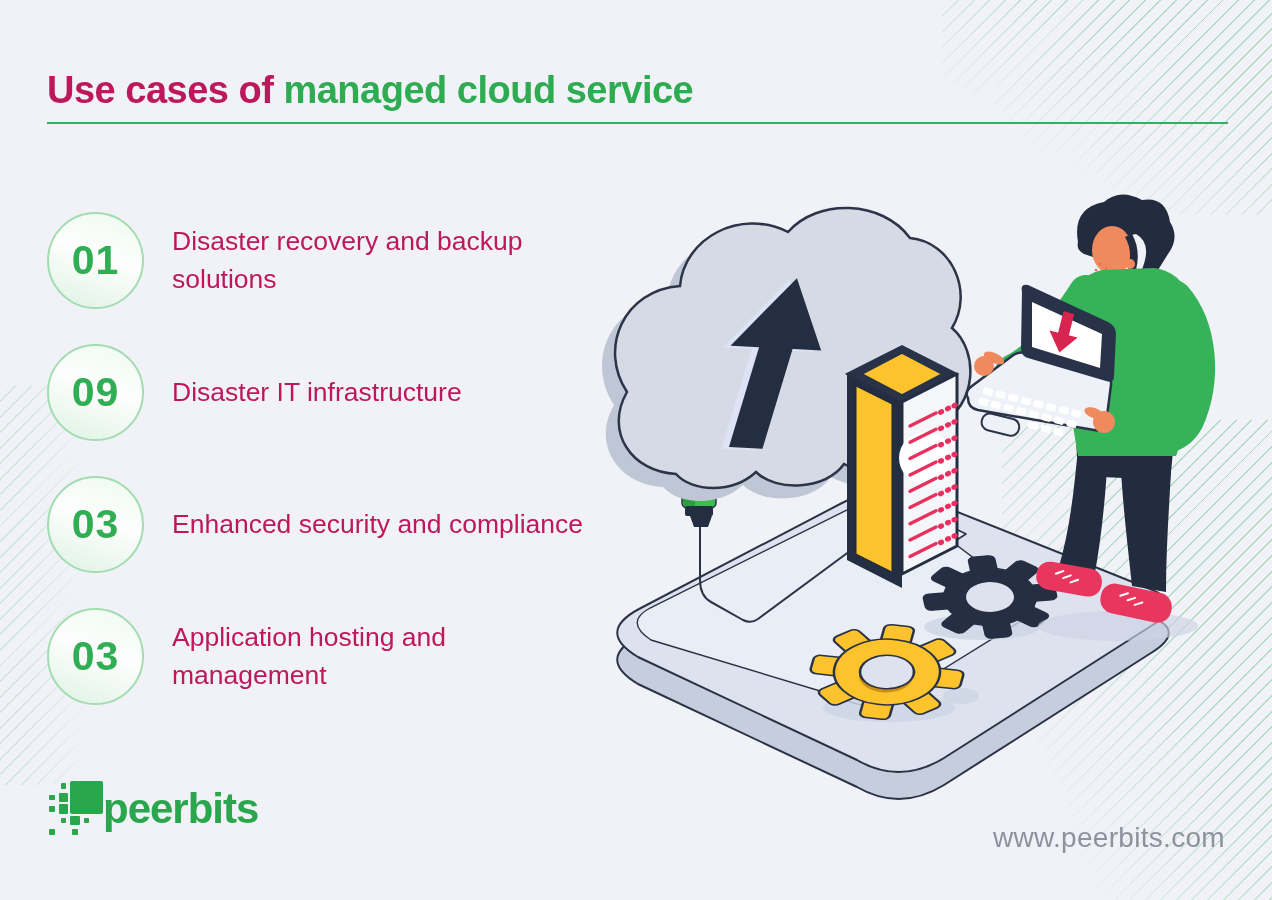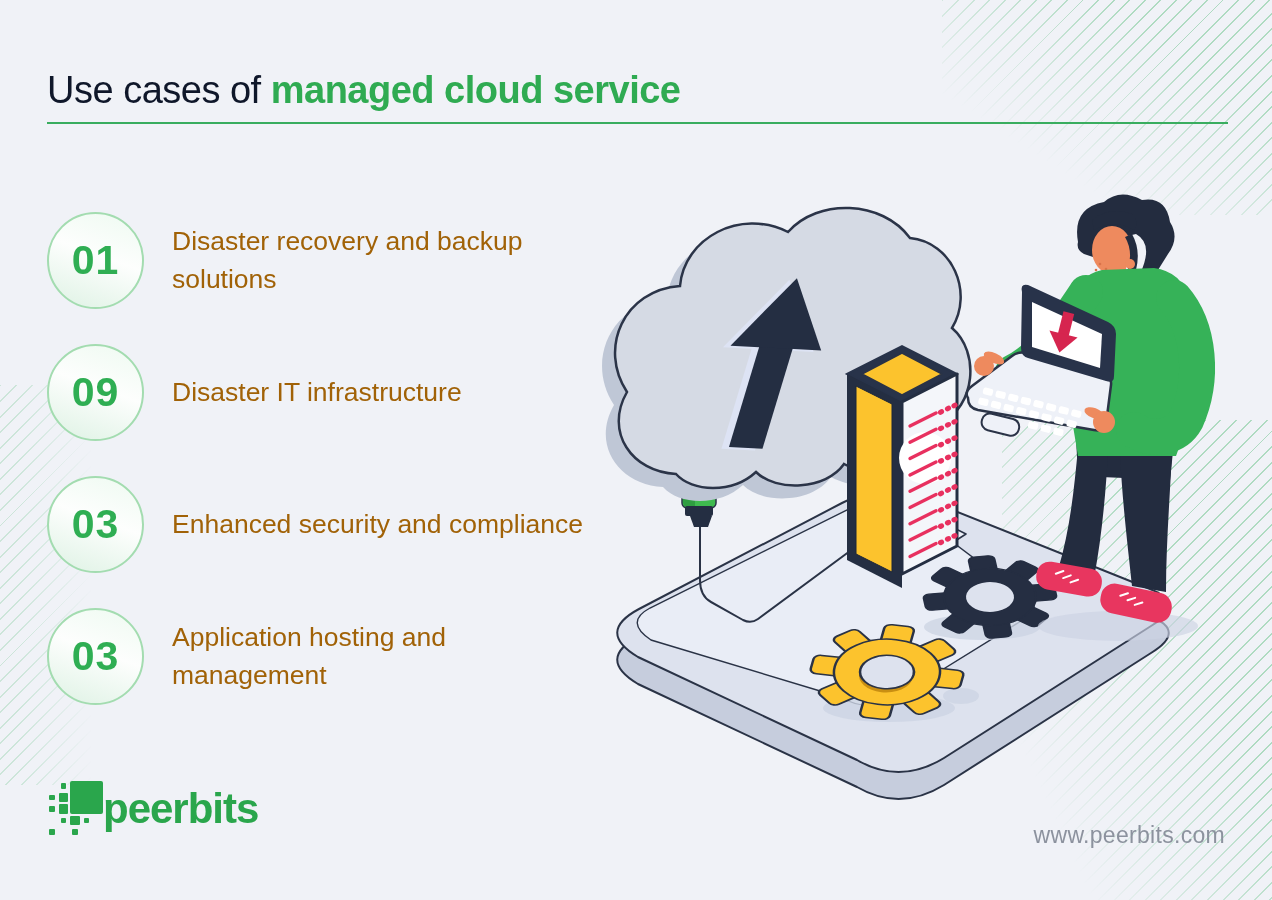--- a/index.html
+++ b/index.html
@@ -17,48 +17,48 @@
     -webkit-mask-image:linear-gradient(to bottom left,#000 25%,transparent 72%);
     mask-image:linear-gradient(to bottom left,#000 25%,transparent 72%);}
   .hatch-br{ right:0; bottom:0; width:270px; height:480px;
     -webkit-mask-image:linear-gradient(245deg,#000 35%,transparent 82%);
     mask-image:linear-gradient(245deg,#000 35%,transparent 82%);}
   .hatch-l{ left:0; top:385px; width:115px; height:400px; opacity:.55;
     -webkit-mask-image:linear-gradient(to right,#000 15%,transparent 80%);
     mask-image:linear-gradient(to right,#000 15%,transparent 80%);}
 
   .title{ position:absolute; left:47px; top:44px; font-size:38px; letter-spacing:-.5px; white-space:nowrap;}
-  .title .prefix{ color:#0f172a; font-weight:400;}
+  .title .prefix{ color:#be185d; font-weight:700;}
   .title .hl{ color:#2fab52; font-weight:700;}
   .divider{ position:absolute; left:47px; top:122px; width:1181px; height:2px; background:#39ad5f;}
 
   .items{ position:absolute; left:47px; top:212px;}
   .item{ display:flex; align-items:center; gap:28px; margin-bottom:35px;}
   .num-circle{
     width:97px; height:97px; flex:0 0 97px; border-radius:50%;
     border:2px solid #a3dcb0; box-sizing:border-box;
     background:linear-gradient(200deg,#eefaf1 0%,#fdfefd 45%,#def2e4 100%);
     display:flex; align-items:center; justify-content:center;
     font-size:41px; font-weight:700; color:#2fae53; letter-spacing:1px;
   }
-  .item-label{ font-size:26.5px; color:#a16207; line-height:1.42; max-width:420px;}
+  .item-label{ font-size:26.5px; color:#be185d; line-height:1.42; max-width:420px;}
 
   .illustration{ position:absolute; left:580px; top:180px; width:680px; height:640px;}
 
   .brand{ position:absolute; left:47px; top:781px;}
   .brand-row{ display:flex; align-items:center; gap:0;}
   .logo-mark{ width:56px; height:56px; display:grid;
     grid-template-columns:repeat(5,1fr); grid-template-rows:repeat(5,1fr); gap:2px;}
   .logo-mark .big{ grid-area:1/3/4/6; background:#2aa64c; border-radius:2px;}
   .logo-mark .c{ background:#2aa64c; border-radius:1px;}
   .logo-mark .s{ margin:2px;}
   .wordmark{ font-size:42px; font-weight:600; color:#2aa64c; letter-spacing:-1px; line-height:1;}
   .tagline{ margin-top:7px; font-size:19px; font-weight:700; color:#2aa64c;}
 
-  .website{ position:absolute; right:47px; top:822px; font-size:23px; color:#8c929e; letter-spacing:.3px;}
+  .website{ position:absolute; right:47px; top:822px; font-size:28px; color:#8c929e; letter-spacing:.3px;}
 </style>
 </head>
 <body>
 
 <div class="canvas">
 
   <div class="hatch hatch-tr"></div>
   <div class="hatch hatch-br"></div>
   <div class="hatch hatch-l"></div>
 

